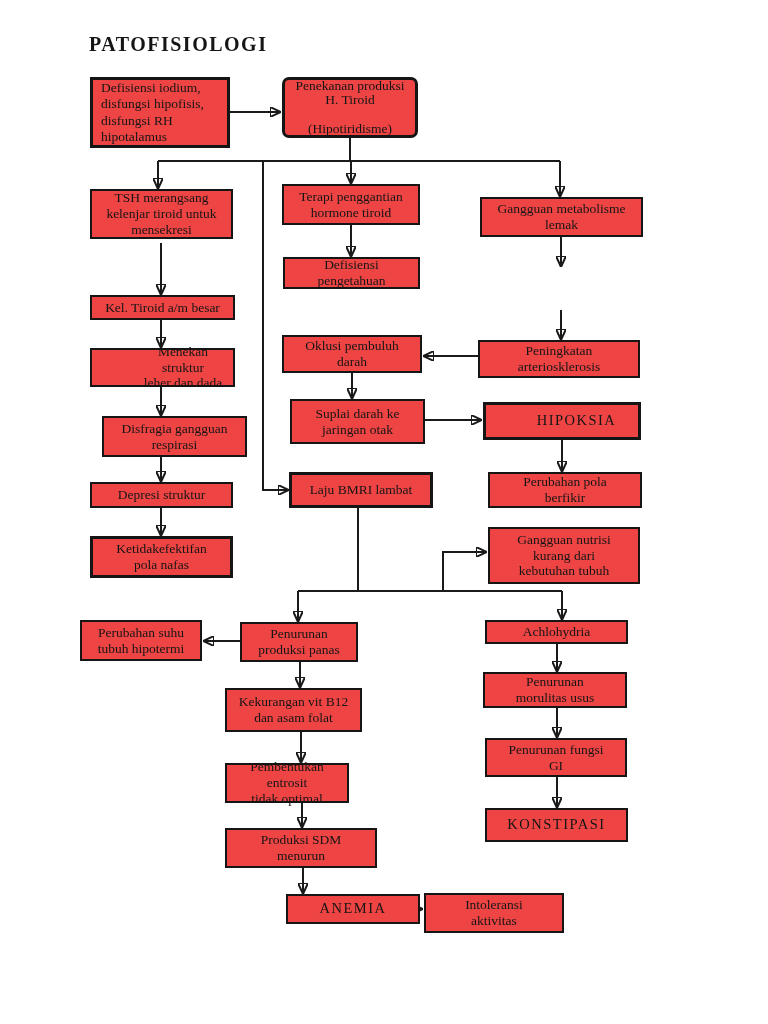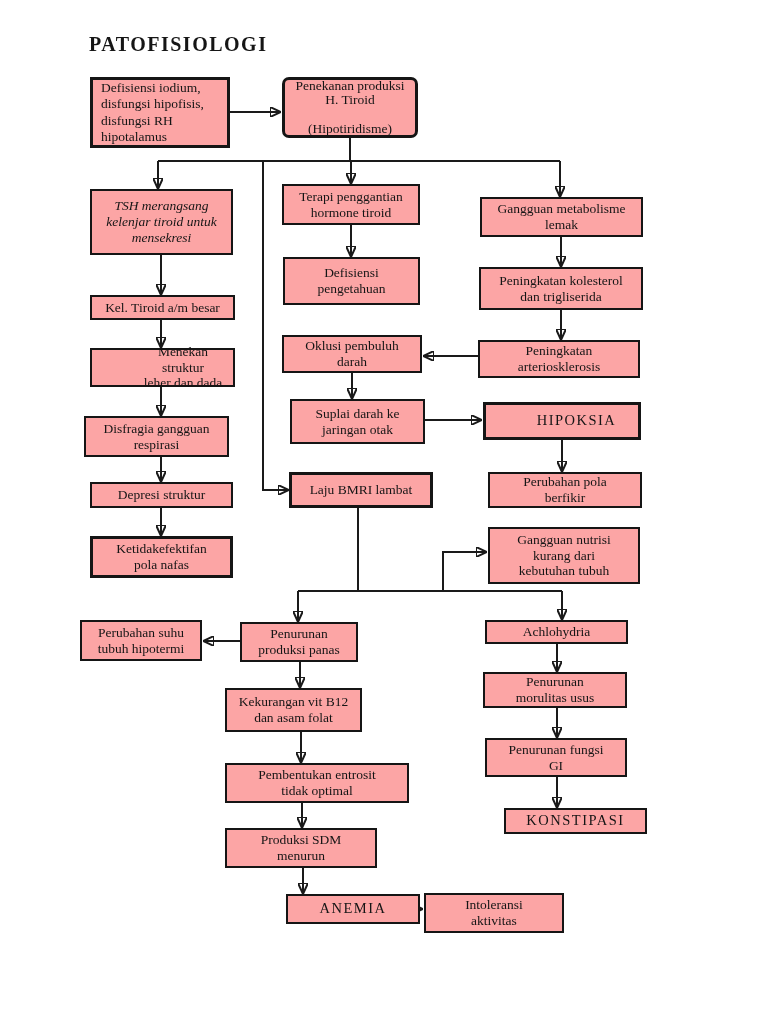--- a/index.html
+++ b/index.html
@@ -1,20 +1,20 @@
 <!DOCTYPE html>
 <html><head>
 <meta charset="utf-8">
 <style>
   html,body{margin:0;padding:0;background:#ffffff;}
   .page{position:relative;width:768px;height:1024px;background:#ffffff;overflow:hidden;
         font-family:"Liberation Serif","DejaVu Serif",serif;color:#151515;}
   .page-title{position:absolute;left:89px;top:33px;font-size:20px;font-weight:bold;
         letter-spacing:1.5px;margin:0;}
-  .node{position:absolute;box-sizing:border-box;border:2px solid #151515;background:#fca5a5;
+  .node{position:absolute;box-sizing:border-box;border:2px solid #151515;background:#ef4444;
         display:flex;align-items:center;justify-content:center;text-align:center;
         white-space:pre-line;font-size:13.5px;line-height:1.18;padding:1px 3px;}
   .node.thick{border-width:3px;}
   .node.left{justify-content:flex-start;text-align:left;padding-left:8px;line-height:1.22;}
   .node.caps{font-size:14.5px;letter-spacing:1.5px;}
   .node.tight{line-height:1.07;border-radius:7px;}
   svg.connectors{position:absolute;left:0;top:0;width:768px;height:1024px;pointer-events:none;}
   svg.connectors path{stroke:#1a1a1a;stroke-width:2;fill:none;}
 </style>
 </head>
@@ -74,69 +74,67 @@
 
   <div class="node thick left" style="left:90px;top:77px;width:140px;height:71px;">Defisiensi iodium,
 disfungsi hipofisis,
 disfungsi RH
 hipotalamus</div>
   <div class="node thick tight" style="left:282px;top:77px;width:136px;height:61px;">Penekanan produksi
 H. Tiroid
 
 (Hipotiridisme)</div>
 
-  <div class="node" style="left:90px;top:189px;width:143px;height:66px;font-style:italic;">TSH merangsang
+  <div class="node" style="left:90px;top:189px;width:143px;height:50px;">TSH merangsang
 kelenjar tiroid untuk
 mensekresi</div>
   <div class="node" style="left:90px;top:295px;width:145px;height:25px;text-align:right;">Kel. Tiroid a/m besar</div>
   <div class="node" style="left:90px;top:348px;width:145px;height:39px;padding-left:44px;">Menekan struktur
 leher dan dada</div>
-  <div class="node" style="left:84px;top:416px;width:145px;height:41px;">Disfragia gangguan
+  <div class="node" style="left:102px;top:416px;width:145px;height:41px;">Disfragia gangguan
 respirasi</div>
   <div class="node" style="left:90px;top:482px;width:143px;height:26px;">Depresi struktur</div>
   <div class="node thick" style="left:90px;top:536px;width:143px;height:42px;">Ketidakefektifan
 pola nafas</div>
 
   <div class="node" style="left:282px;top:184px;width:138px;height:41px;">Terapi penggantian
 hormone tiroid</div>
-  <div class="node" style="left:283px;top:257px;width:137px;height:48px;">Defisiensi
+  <div class="node" style="left:283px;top:257px;width:137px;height:32px;">Defisiensi
 pengetahuan</div>
   <div class="node" style="left:282px;top:335px;width:140px;height:38px;">Oklusi pembuluh
 darah</div>
   <div class="node" style="left:290px;top:399px;width:135px;height:45px;">Suplai darah ke
 jaringan otak</div>
   <div class="node" style="left:480px;top:197px;width:163px;height:40px;">Gangguan metabolisme
 lemak</div>
 
   <div class="node thick" style="left:289px;top:472px;width:144px;height:36px;">Laju BMRI lambat</div>
-  <div class="node" style="left:479px;top:267px;width:164px;height:43px;">Peningkatan kolesterol
-dan trigliserida</div>
   <div class="node" style="left:478px;top:340px;width:162px;height:38px;">Peningkatan
 arteriosklerosis</div>
   <div class="node thick caps" style="left:483px;top:402px;width:158px;height:38px;padding-left:32px;">HIPOKSIA</div>
   <div class="node" style="left:488px;top:472px;width:154px;height:36px;">Perubahan pola
 berfikir</div>
   <div class="node" style="left:488px;top:527px;width:152px;height:57px;">Gangguan nutrisi
 kurang dari
 kebutuhan tubuh</div>
 
   <div class="node" style="left:80px;top:620px;width:122px;height:41px;">Perubahan suhu
 tubuh hipotermi</div>
   <div class="node" style="left:240px;top:622px;width:118px;height:40px;">Penurunan
 produksi panas</div>
   <div class="node" style="left:225px;top:688px;width:137px;height:44px;">Kekurangan vit B12
 dan asam folat</div>
-  <div class="node" style="left:225px;top:763px;width:184px;height:40px;">Pembentukan entrosit
+  <div class="node" style="left:225px;top:763px;width:124px;height:40px;">Pembentukan entrosit
 tidak optimal</div>
   <div class="node" style="left:225px;top:828px;width:152px;height:40px;">Produksi SDM
 menurun</div>
   <div class="node caps" style="left:238px;top:894px;width:134px;height:30px;margin-left:48px;">ANEMIA</div>
   <div class="node" style="left:424px;top:893px;width:140px;height:40px;">Intoleransi
 aktivitas</div>
 
   <div class="node" style="left:485px;top:620px;width:143px;height:24px;">Achlohydria</div>
   <div class="node" style="left:483px;top:672px;width:144px;height:36px;">Penurunan
 morulitas usus</div>
   <div class="node" style="left:485px;top:738px;width:142px;height:39px;">Penurunan fungsi
 GI</div>
-  <div class="node caps" style="left:485px;top:808px;width:143px;height:26px;margin-left:19px;">KONSTIPASI</div>
+  <div class="node caps" style="left:485px;top:808px;width:143px;height:34px;">KONSTIPASI</div>
 
 </div>
 
 </body></html>

